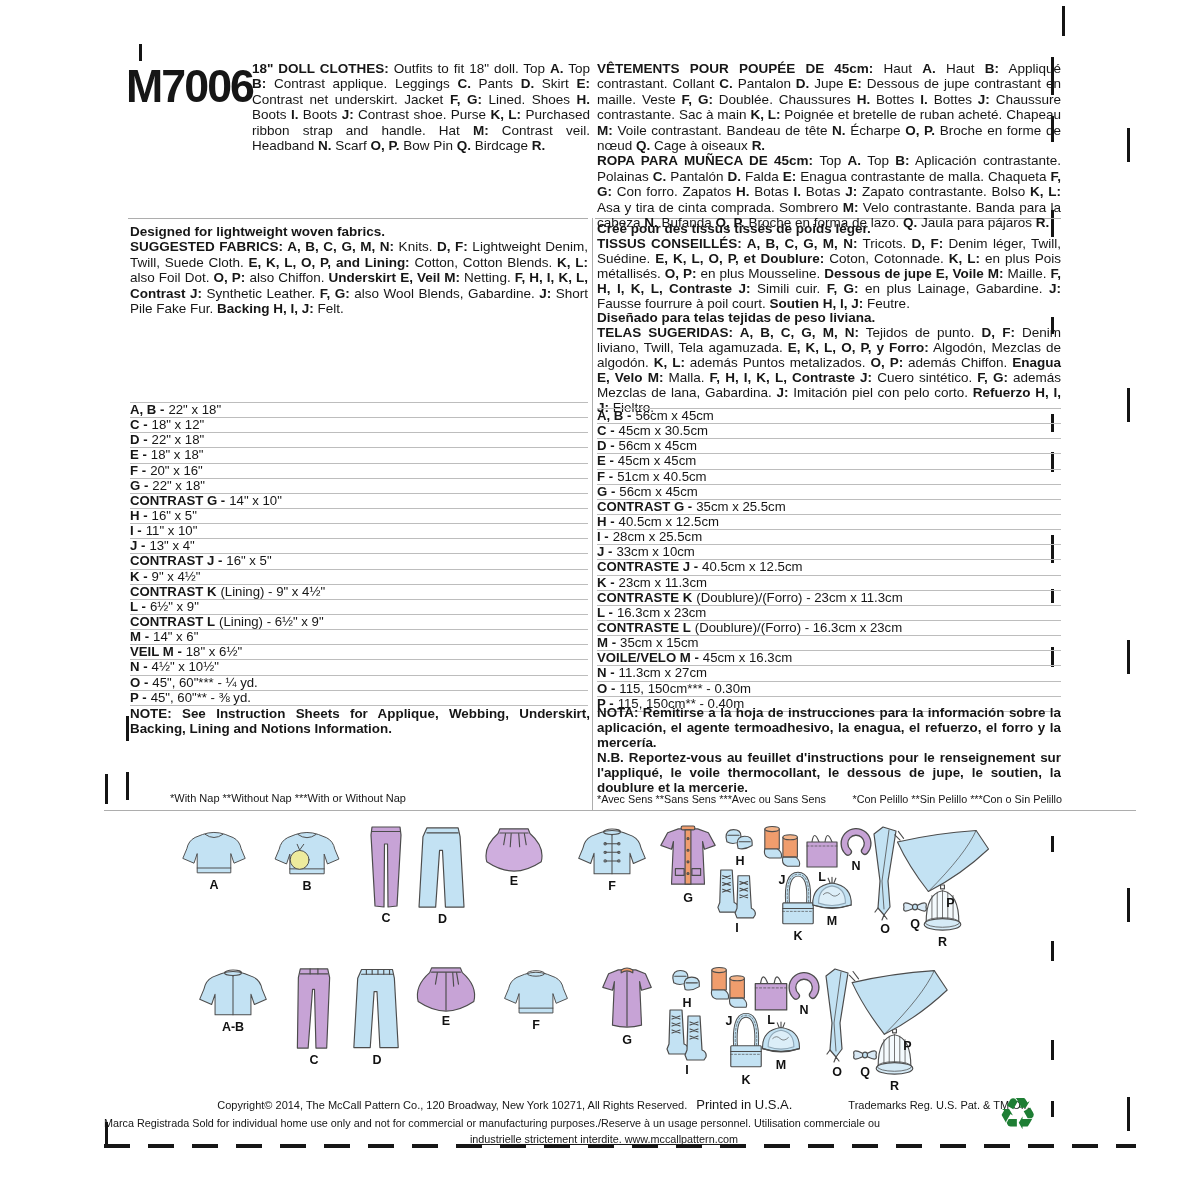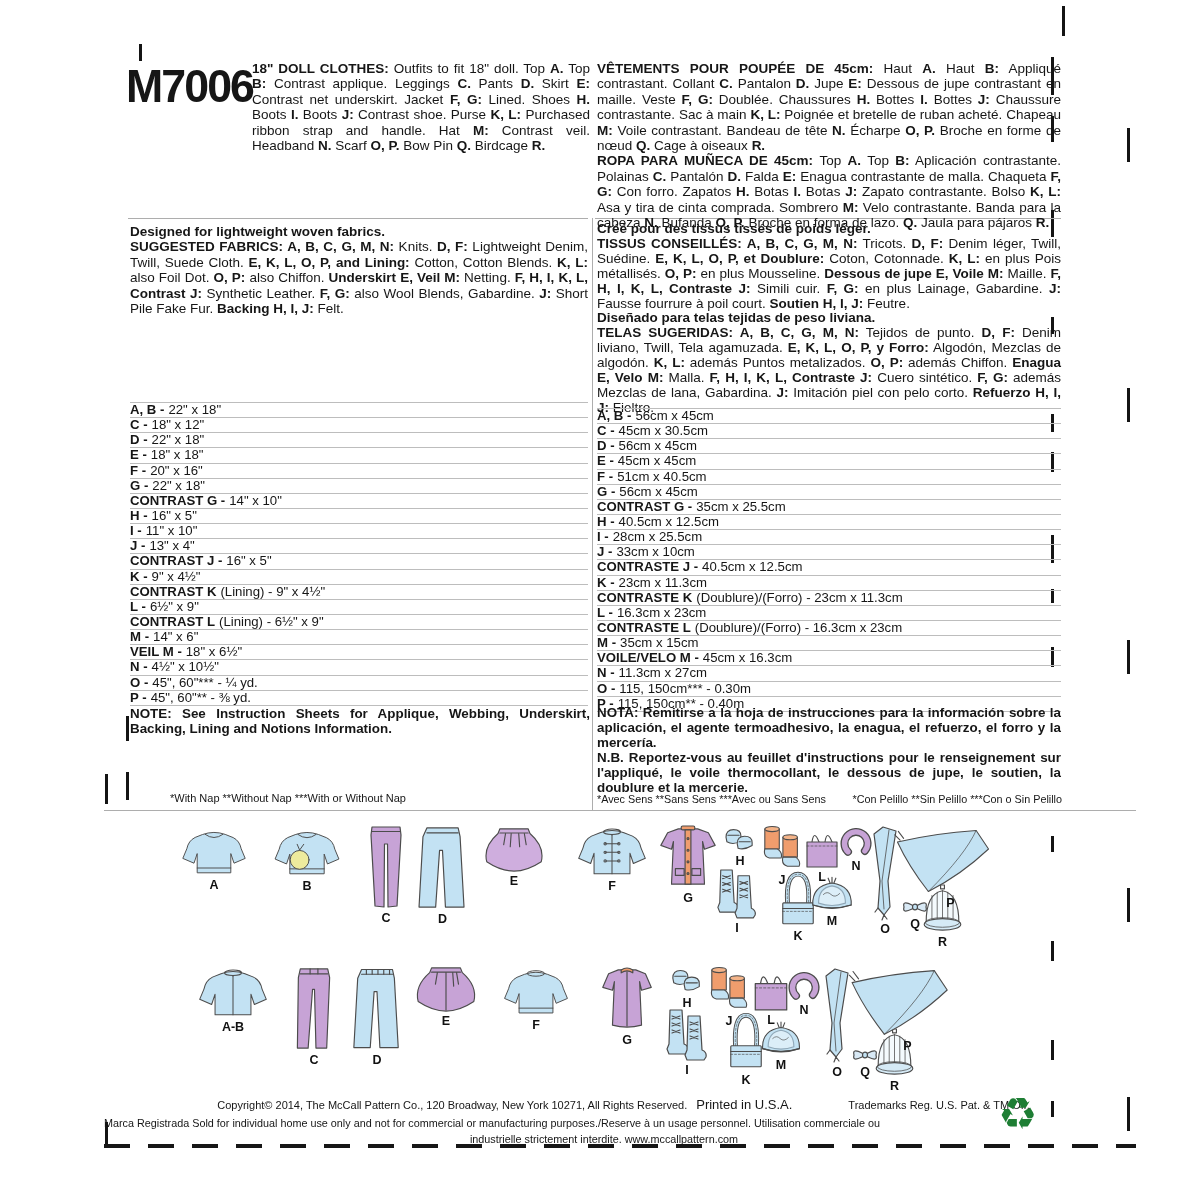--- a/index.html
+++ b/index.html
@@ -22,21 +22,21 @@
   .bottomdash{position:absolute;left:104px;top:1144px;width:1032px;height:3.5px;
     background:repeating-linear-gradient(90deg,#161616 0 26px,transparent 26px 44px);}
   .fig{position:absolute;text-align:center;}
   .fig svg{display:block;margin:0 auto;}
   .fig svg *{stroke:#4c4c4c;stroke-width:1.2;stroke-linejoin:round;stroke-linecap:round;fill:none;}
   .fig-label{font-size:12.5px;font-weight:bold;margin-top:1px;color:#111;}
   .footer-line1{position:absolute;left:130px;top:1097px;width:940px;display:flex;justify-content:center;align-items:baseline;gap:9px;white-space:nowrap;}
   .footer-line1 .small{font-size:11px;margin-left:47px;}
   .footer-line1 .big{font-size:13px;}
   .footer-line2{position:absolute;left:104px;top:1117px;width:1000px;text-align:left;font-size:10.8px;white-space:nowrap;}
-  .footer-line3{position:absolute;left:104px;top:1133px;width:1000px;text-align:center;font-size:10.8px;}
+  .footer-line3{position:absolute;left:104px;top:1133px;width:1000px;text-align:center;font-size:10.8px;text-decoration:underline;}
   .recycle{position:absolute;left:998px;top:1092px;font-family:"DejaVu Sans",sans-serif;font-size:44px;line-height:44px;color:#1e7e34;}
   .fnotes-right{position:absolute;left:597px;top:793px;width:465px;display:flex;justify-content:space-between;font-size:10.8px;white-space:nowrap;}
 </style>
 </head>
 <body>
 
 <div class="page">
 
   <div class="dash" style="left:139px;top:44px;width:3px;height:17px"></div>
   <div class="dash" style="left:1062px;top:6px;width:3px;height:30px"></div>

